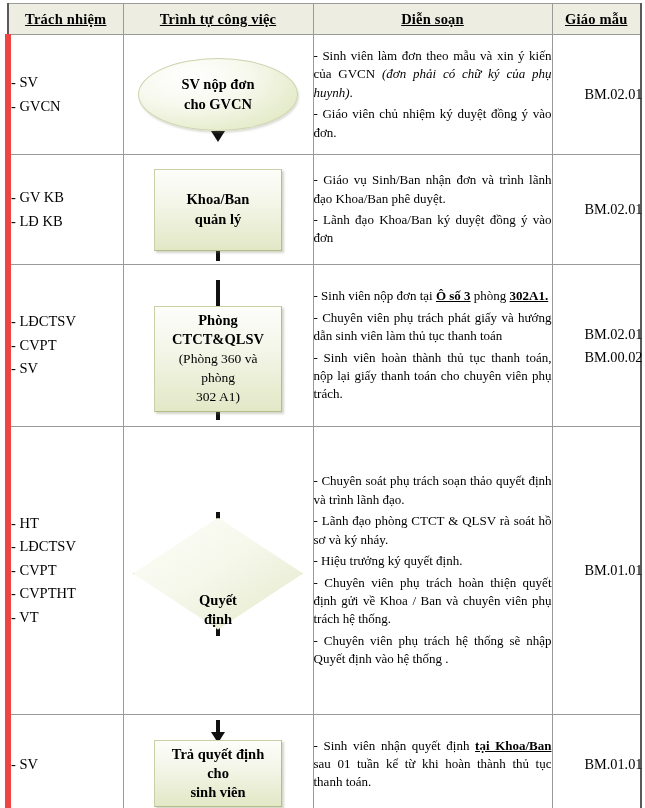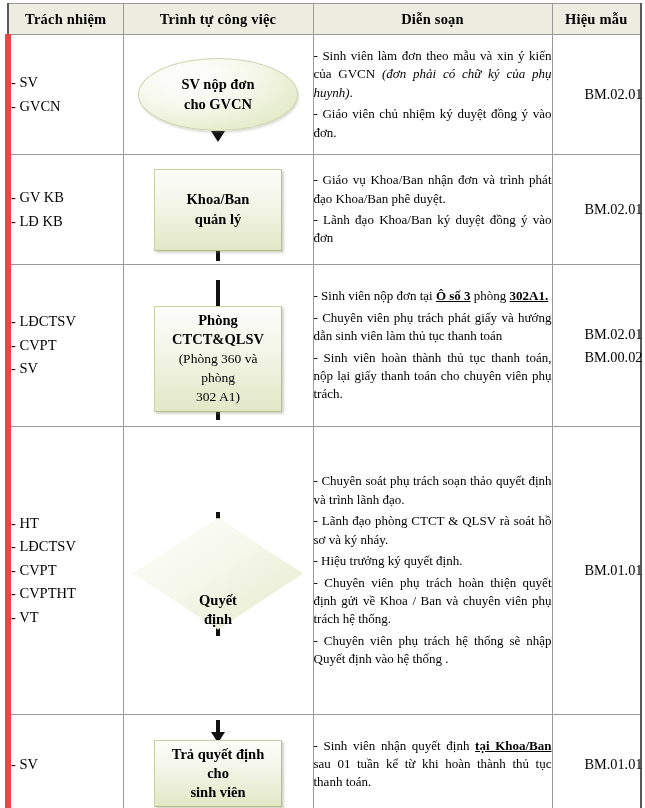--- a/index.html
+++ b/index.html
@@ -43,20 +43,21 @@
   
   thead th {
     background: #edeee1;
     border-bottom: 3px solid #1a1a1a;
     border-top: 2px solid #5a5a5a;
     text-align: center;
     font-weight: bold;
     font-size: 14.5px;
     height: 30px;
     letter-spacing: .2px;
+    text-decoration: underline;
   }
   thead th:first-child { border-left: 2px solid #5a5a5a; }
   thead th:last-child  { border-right: 2px solid #5a5a5a; }
 
   tbody td { background: #ffffff; }
   tbody tr td:first-child { border-left: 6px solid #ef4444; font-family: Liberation Serif, serif; }
   tbody tr td:last-child  { border-right: 2px solid #5a5a5a; padding-left: 32px; }
   tbody tr:last-child td  { border-bottom: 2px solid #5a5a5a; }
 
   
@@ -215,21 +216,21 @@
         <col class="c-flow">
         <col class="c-desc">
         <col class="c-form">
     </colgroup>
 
     <thead>
       <tr>
         <th>Trách nhiệm</th>
         <th>Trình tự công việc</th>
         <th>Diễn soạn</th>
-        <th>Hiệu mẫu</th>
+        <th>Giáo mẫu</th>
       </tr>
     </thead>
 
     <tbody>
 
       <tr style="height:120px;">
         <td class="resp">
           <div>- SV</div>
           <div>- GVCN</div>
         </td>
@@ -273,21 +274,21 @@
                 <span>quản lý</span>
               </div>
             </div>
             <div class="arrow" style="bottom:-10px; height:26px;">
               <div class="stem" style="height:26px;"></div>
             </div>
           </div>
         </td>
         <td class="desc">
           <p>
-            <span>- Giáo vụ Khoa/Ban nhận đơn và trình phát đạo Khoa/Ban phê duyệt.</span>
+            <span>- Giáo vụ Sinh/Ban nhận đơn và trình lãnh đạo Khoa/Ban phê duyệt.</span>
           </p>
           <p>
             <span>- Lãnh đạo Khoa/Ban ký duyệt đồng ý vào đơn</span>
           </p>
         </td>
         <td class="form">
           <div>BM.02.01</div>
         </td>
       </tr>
 

